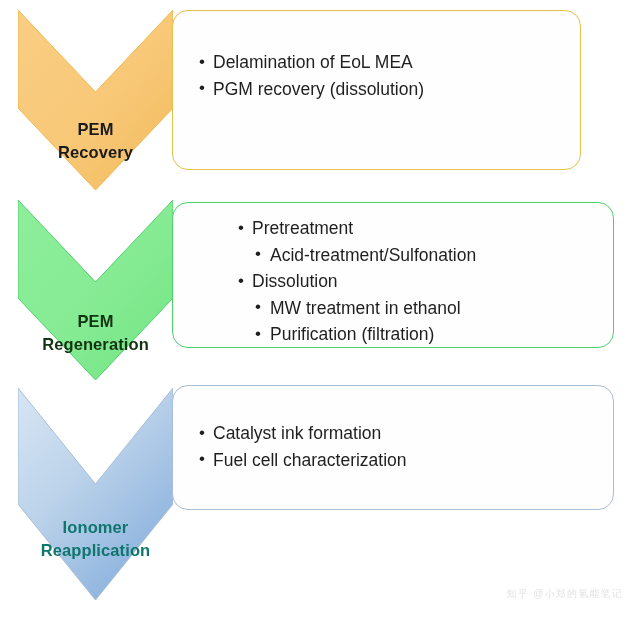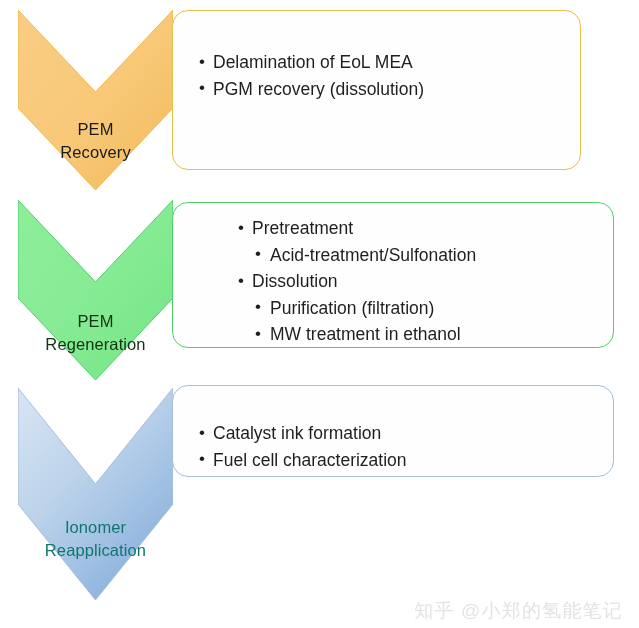--- a/index.html
+++ b/index.html
@@ -54,20 +54,21 @@
   .chevron-label {
     position: absolute;
     left: 0;
     width: 155px;
     text-align: center;
     z-index: 3;
     line-height: 1.42;
     font-size: 16.5px;
     letter-spacing: 0.1px;
     pointer-events: none;
+    font-weight: bold;
   }
   .row-recovery      .chevron-label { top: 108px; color: #1a1a1a; }
   .row-regeneration  .chevron-label { top: 110px; color: #123312; }
   .row-reapplication .chevron-label { top: 128px; color: #0f766e; }
 
   .chevron-label .l1 { display: block; }
   .chevron-label .l2 { display: block; }
 
   
   .panel {
@@ -87,21 +88,21 @@
     top: 12px;
     width: 442px;
     height: 146px;
     border: 1.6px solid #4ed06b;
     border-radius: 16px;
     padding-left: 39px;
   }
   .row-reapplication .panel {
     top: 7px;
     width: 442px;
-    height: 92px;
+    height: 125px;
     border: 1.6px solid #a6bed8;
     border-radius: 16px;
   }
 
   .panel-list {
     margin: 0;
     padding: 0;
     list-style: none;
   }
   .row-recovery      .panel-list { padding: 38px 0 0 24px; }
@@ -128,22 +129,22 @@
     color: #1f1f1f;
   }
   .panel-list li.sub::before {
     left: 19px;
   }
 
   
   .watermark {
     position: absolute;
     right: 16px;
-    bottom: 4px;
-    font-size: 19px;
+    bottom: 27px;
+    font-size: 10px;
     color: #e3e3e3;
     letter-spacing: 1.2px;
     white-space: nowrap;
     user-select: none;
   }
 </style>
 </head>
 <body>
 
 <div id="stage">
@@ -192,22 +193,22 @@
         <span class="l1">PEM</span>
         <span class="l2">Regeneration</span>
       </div>
     </div>
 
     <div class="panel">
       <ul class="panel-list">
         <li>Pretreatment</li>
         <li class="sub">Acid-treatment/Sulfonation</li>
         <li>Dissolution</li>
+        <li class="sub">MW treatment in ethanol</li>
         <li class="sub">Purification (filtration)</li>
-        <li class="sub">MW treatment in ethanol</li>
       </ul>
     </div>
   </div>
 
   <div class="stage-row row-reapplication">
 
     <div class="chevron-wrap">
       <svg class="chevron-svg" viewBox="0 0 155 212" preserveAspectRatio="none">
         <defs>
           <linearGradient id="gradBlue" x1="0.12" y1="0" x2="0.88" y2="1">

